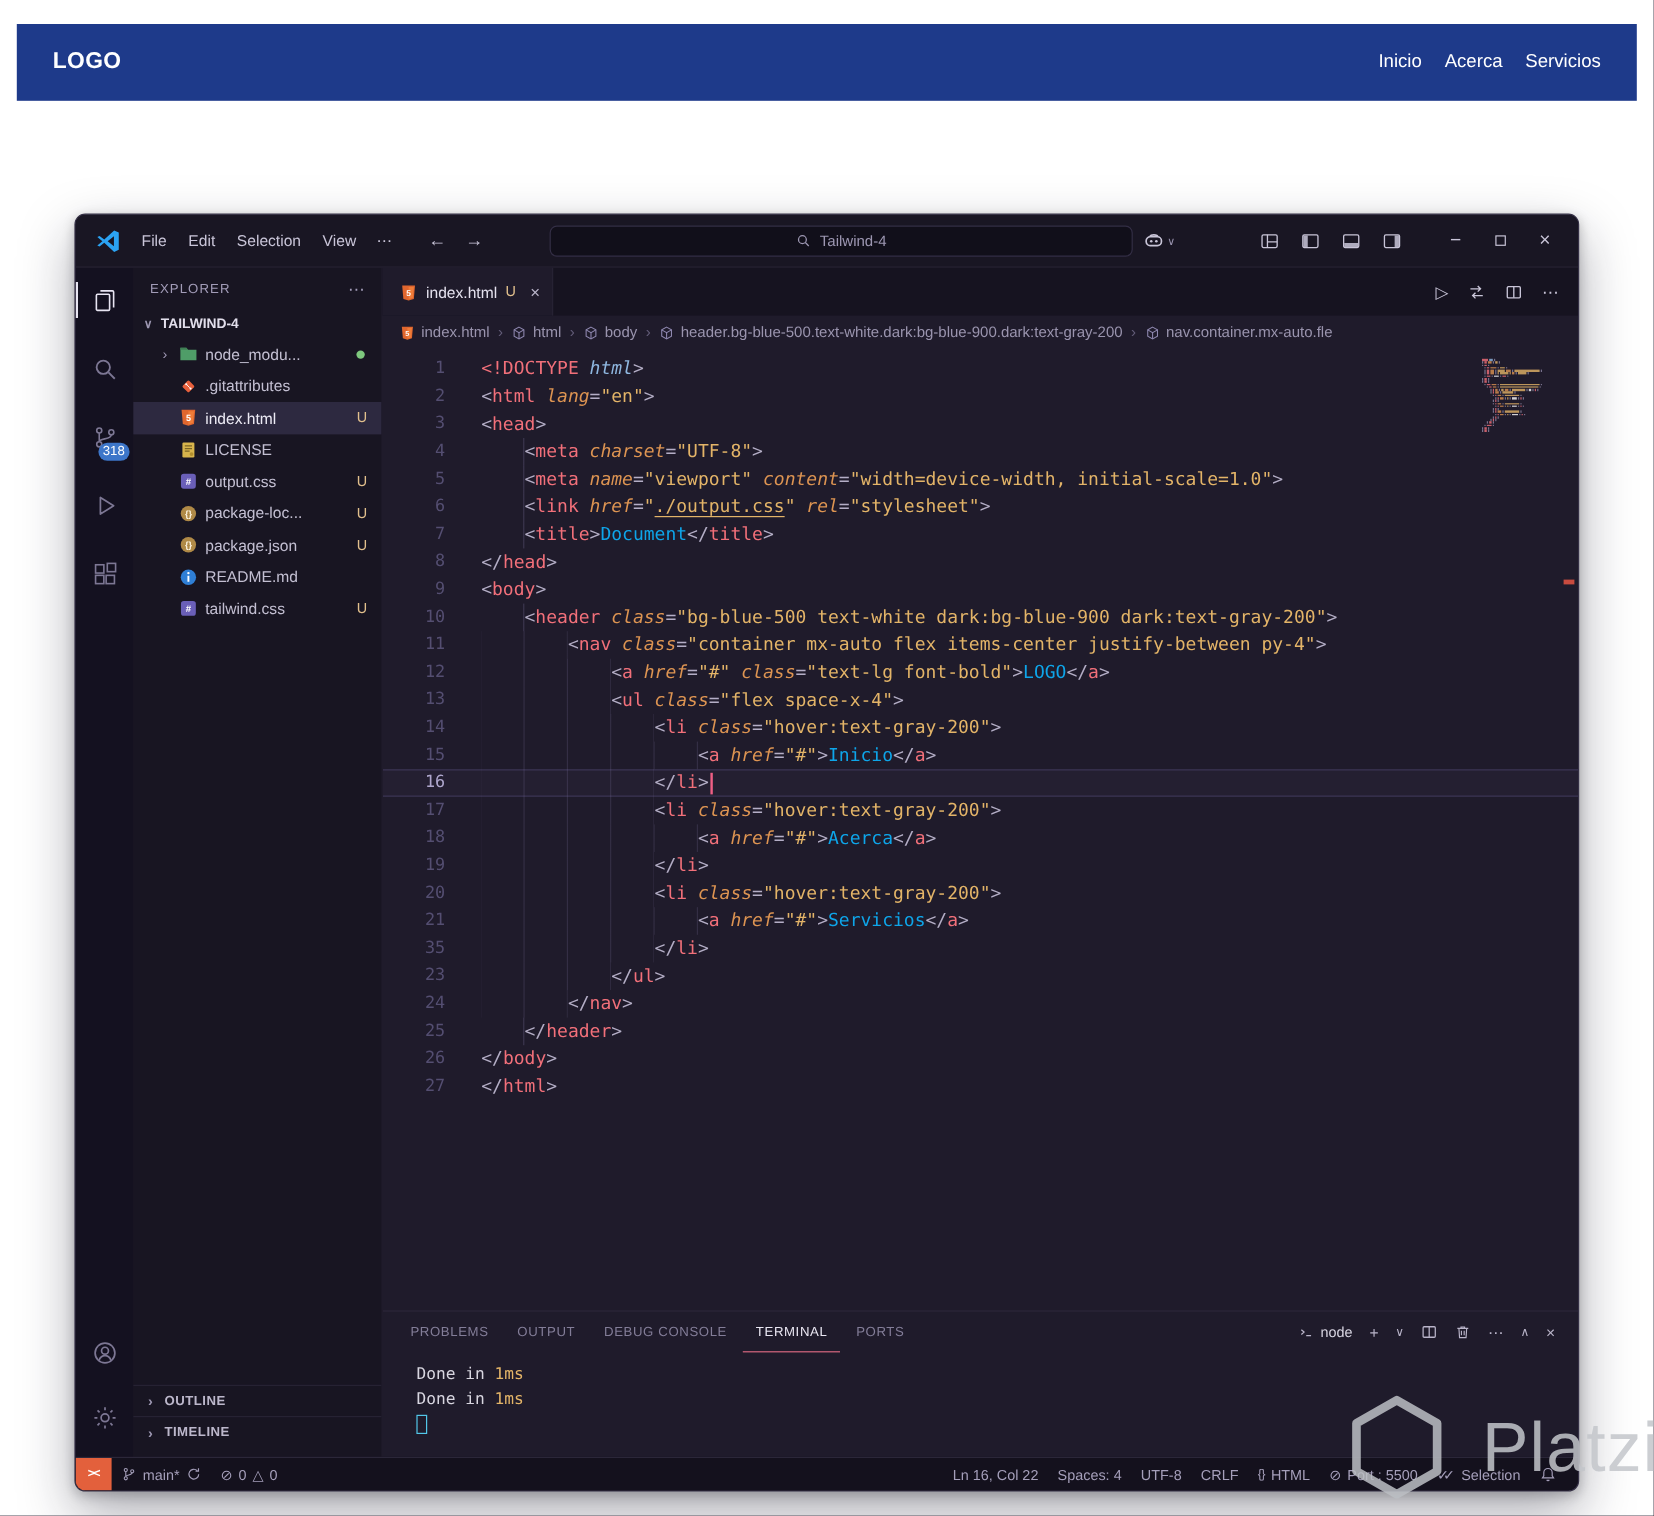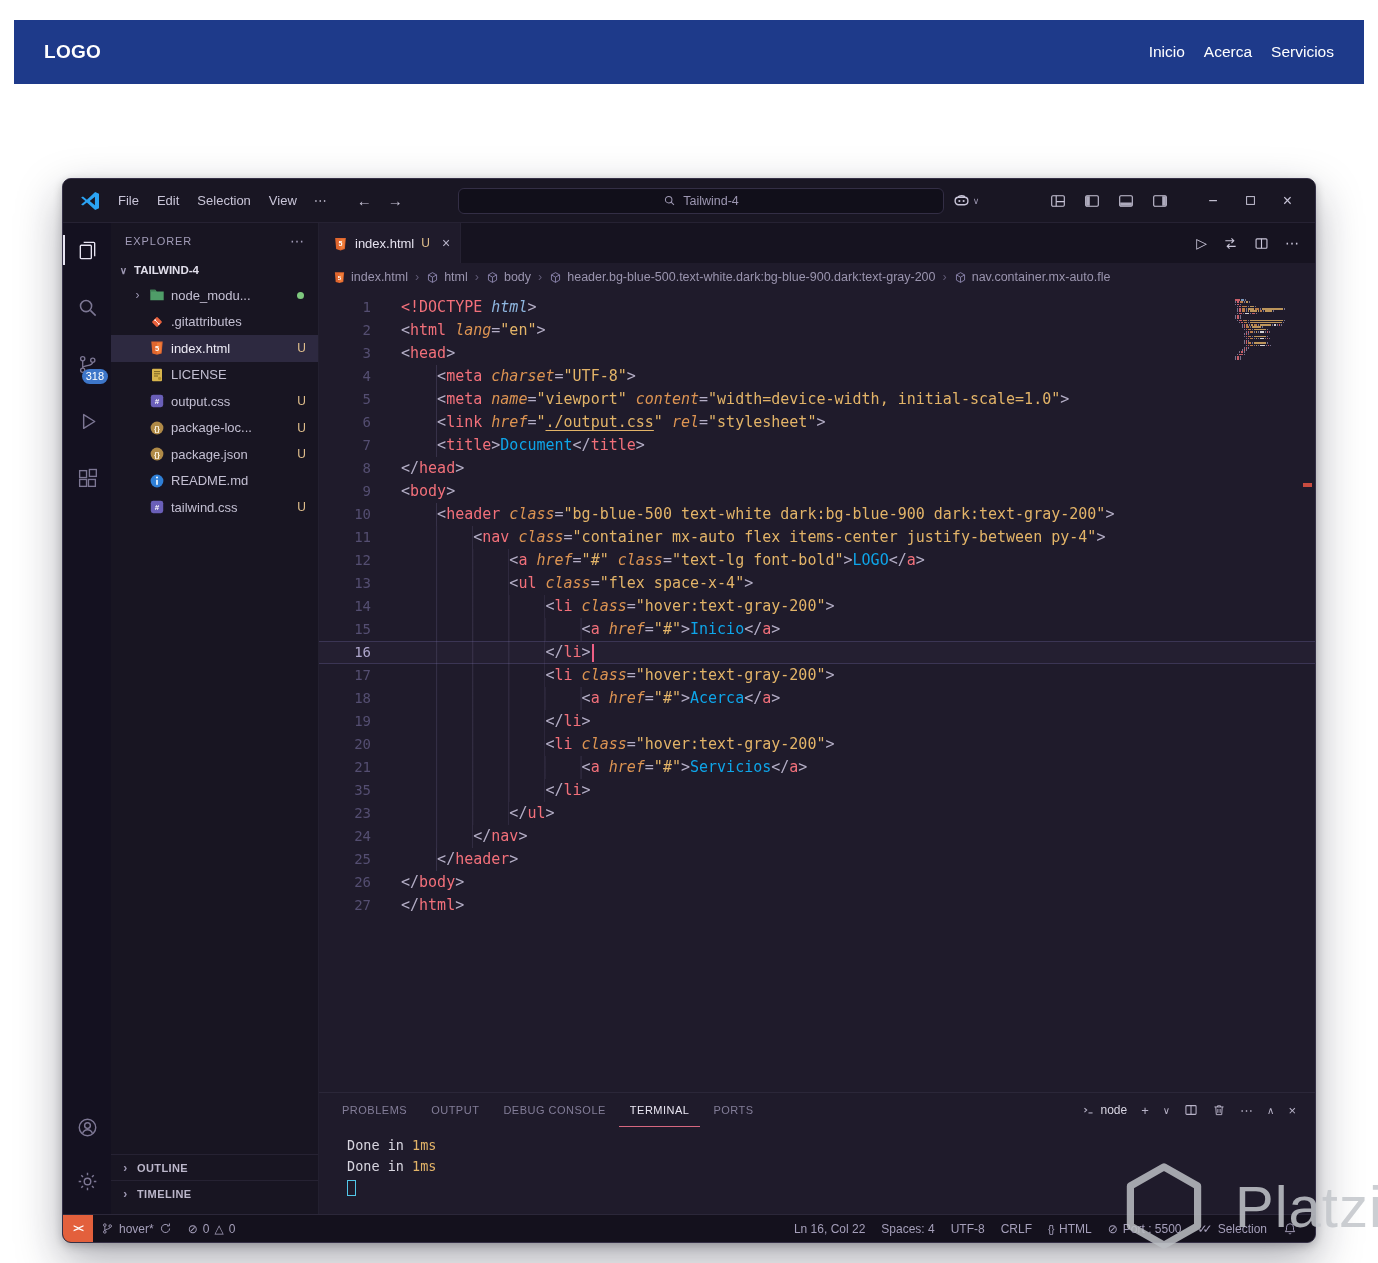--- a/index.html
+++ b/index.html
@@ -821,21 +821,21 @@
       <span class="sb-remote">&gt;&lt;</span>
       <span class="sb-item">
         <span class="sb-svg">
             <svg viewBox="0 0 16 16" fill="none" stroke="currentColor" stroke-width="1.1">
               <circle cx="4.7" cy="3.8" r="1.6"></circle>
               <circle cx="4.7" cy="12.2" r="1.6"></circle>
               <circle cx="11.3" cy="5" r="1.6"></circle>
               <path d="M4.7 5.4v5.2M11.3 6.6c0 2.6-6.6 1.8-6.6 4"></path>
             </svg>
           </span>
-        <span>hover*</span>
+        <span>main*</span>
         <span class="sb-svg">
             <svg viewBox="0 0 16 16" fill="none" stroke="currentColor" stroke-width="1.2">
               <path d="M13 8a5 5 0 1 1-1.5-3.6"></path>
               <path d="M12.8 1.8v3h-3"></path>
             </svg>
           </span>
       </span>
       <span class="sb-item">
         <span>⊘</span>
         <span>0</span>

